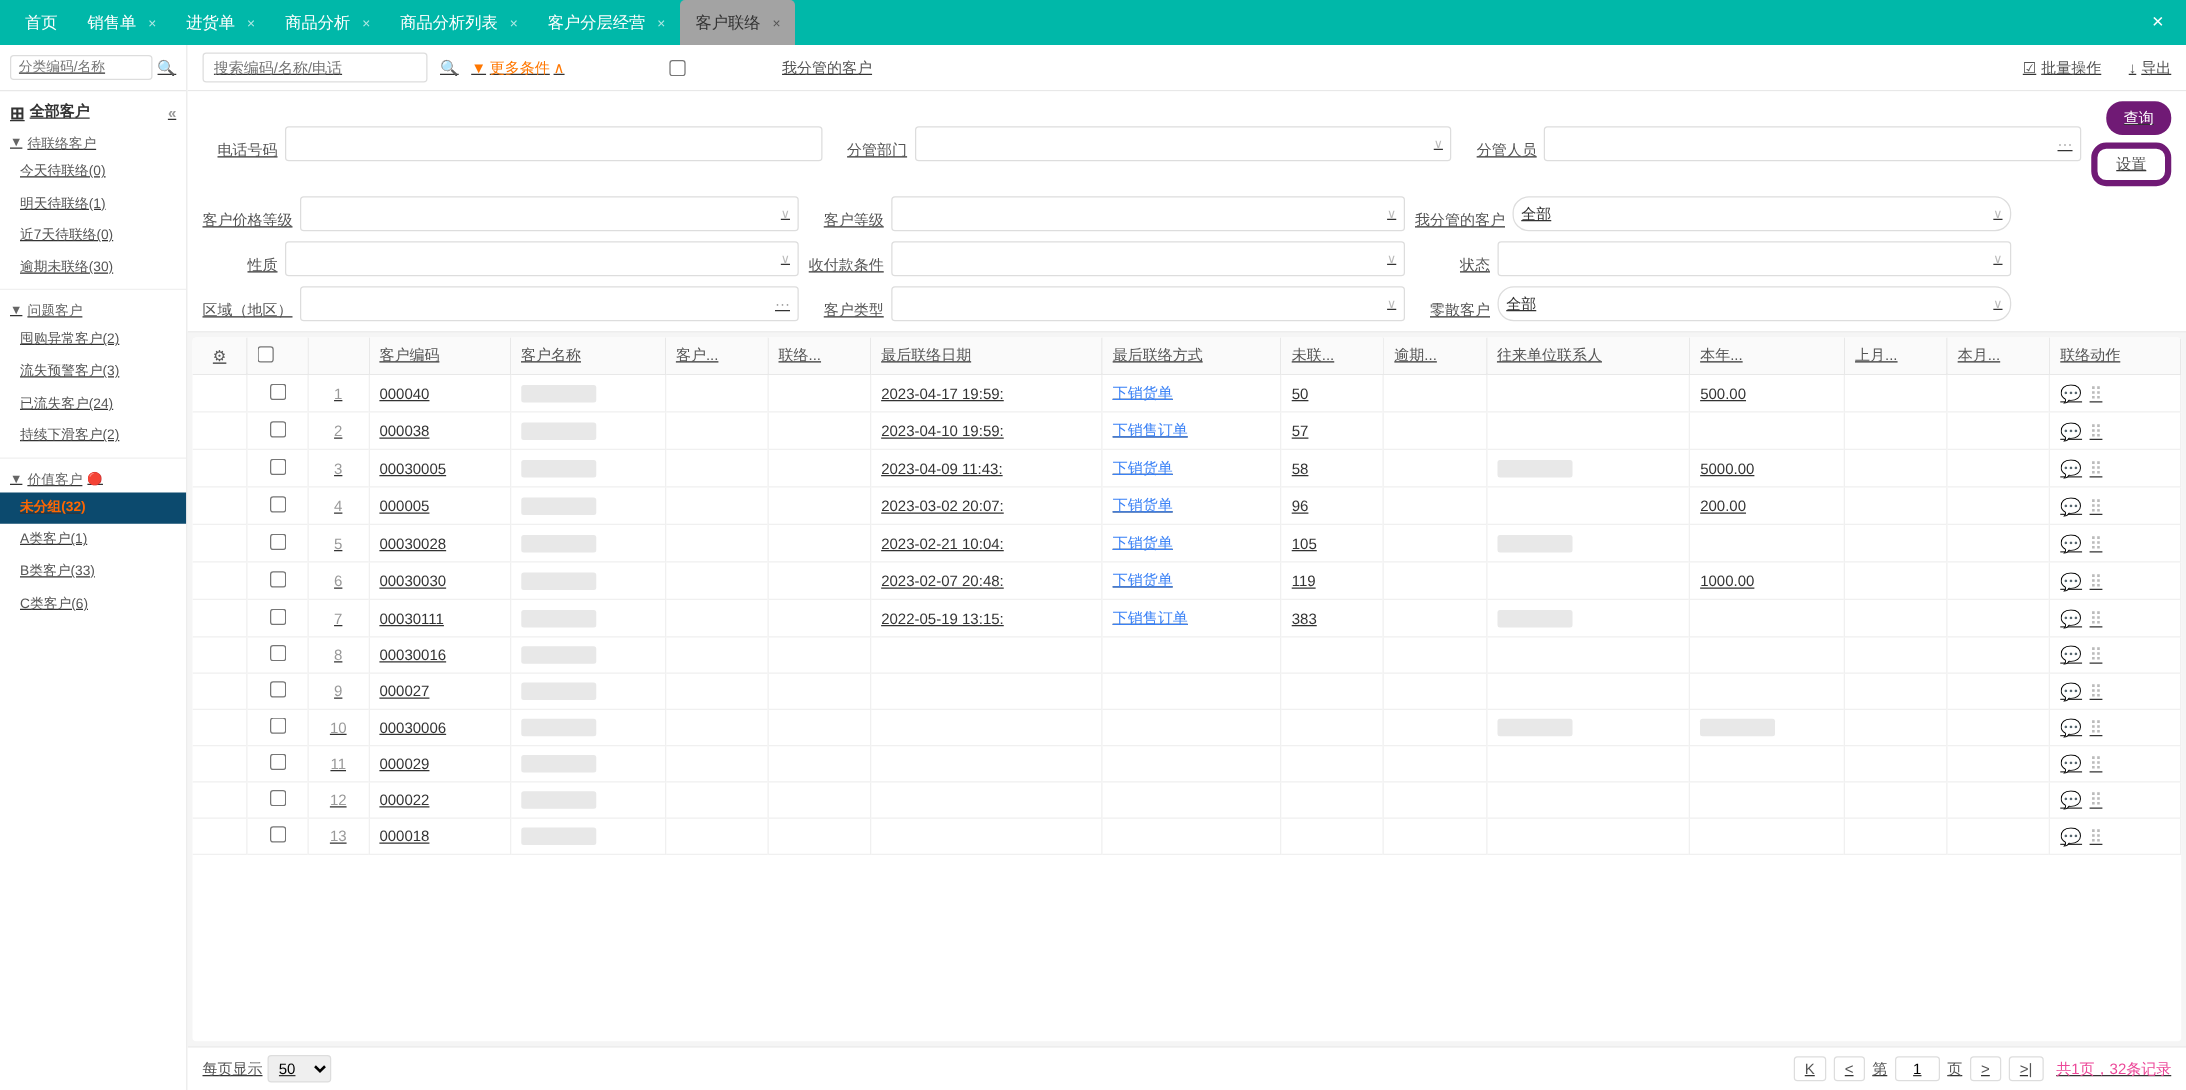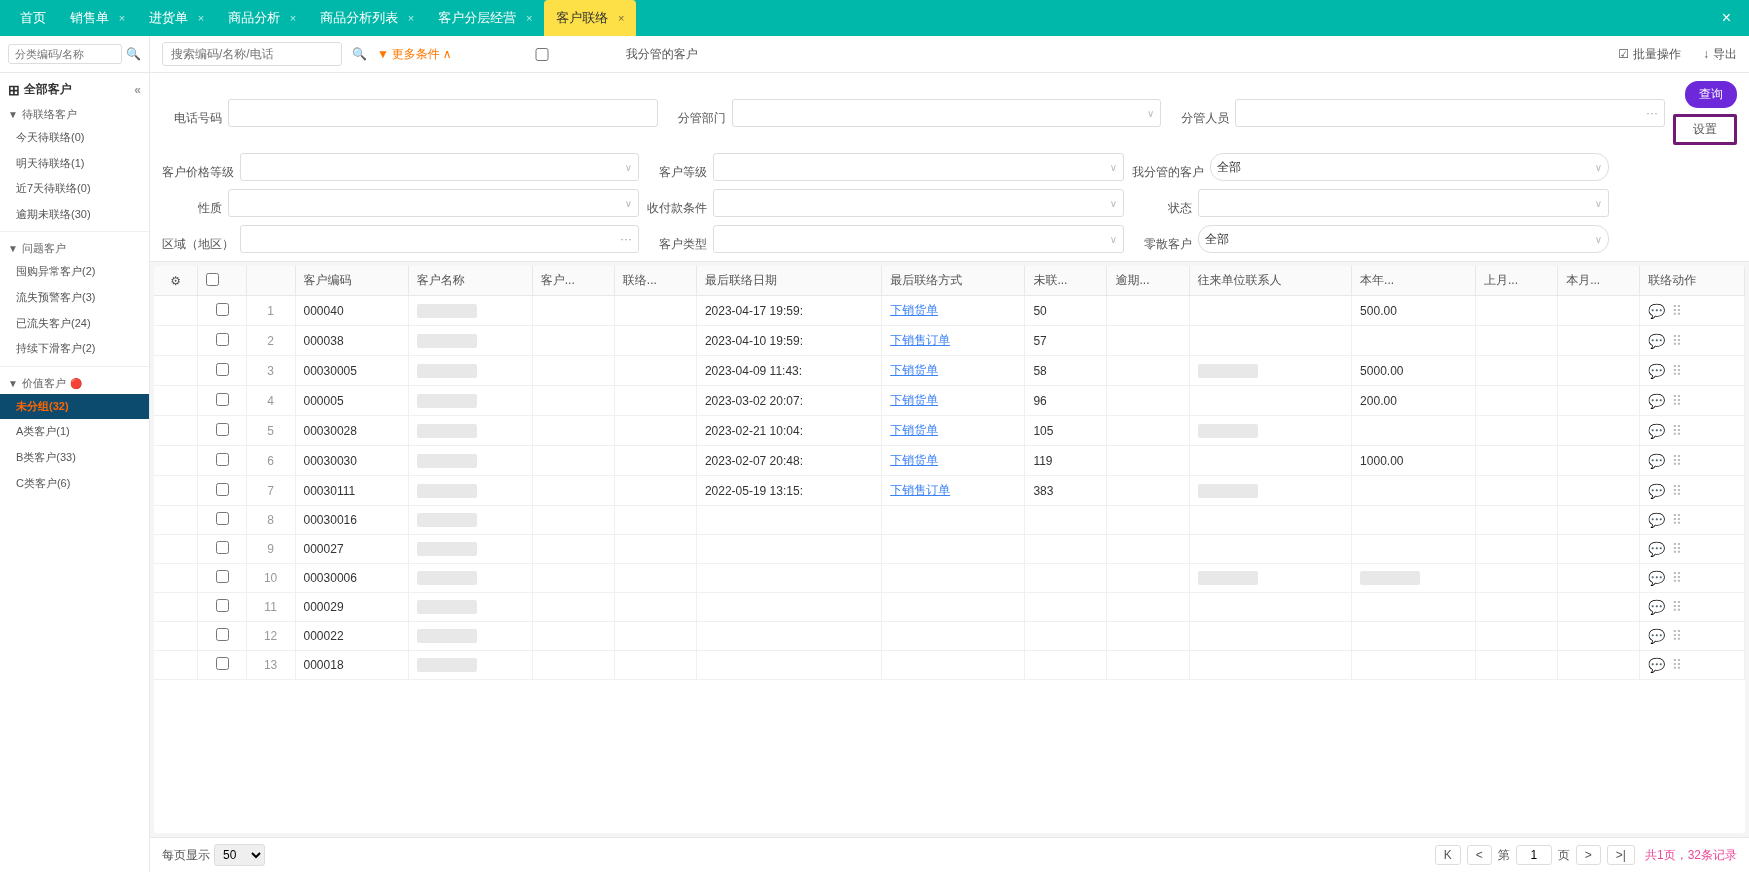--- a/index.html
+++ b/index.html
@@ -16,21 +16,21 @@
     }
     .top-nav .nav-item {
       padding: 0 12px;
       height: 36px;
       line-height: 36px;
       cursor: pointer;
       font-size: 13px;
       white-space: nowrap;
     }
     .top-nav .nav-item.active {
-      background: #fde047;
+      background: #a3a3a3;
       color: #333;
       border-radius: 4px 4px 0 0;
     }
     .top-nav .nav-item .close-x {
       margin-left: 6px;
       font-size: 11px;
       opacity: 0.7;
     }
     .top-nav .home-btn {
       padding: 0 12px;
@@ -44,20 +44,21 @@
       padding: 0 10px;
       cursor: pointer;
       font-size: 16px;
     }
 
     
     .main-layout {
       display: flex;
       height: calc(100vh - 36px);
       overflow: hidden;
+      text-decoration: underline;
     }
 
     
     .sidebar {
       width: 150px;
       background: white;
       border-right: 1px solid #e8e8e8;
       display: flex;
       flex-direction: column;
       overflow-y: auto;
@@ -213,34 +214,34 @@
       min-height: 28px;
     }
     .filter-field .field-input .chev { color: #bbb; font-size: 10px; }
     .filter-field .field-input.has-val { color: #333; border-radius: 13px; }
     .filter-actions {
       display: flex;
       flex-direction: column;
       gap: 6px;
     }
     .btn-orange {
-      background: #6d28d9;
+      background: #701a75;
       color: white;
       border: none;
       border-radius: 13px;
       padding: 5px 14px;
       cursor: pointer;
       font-size: 12px;
       margin-left: 12px;
     }
     .btn-outline {
       background: white;
       color: #555;
-      border: 3px solid #701a75;
-      border-radius: 2px;
+      border: 5px solid #701a75;
+      border-radius: 12px;
       padding: 4px 14px;
       cursor: pointer;
       font-size: 12px;
     }
 
     
     .table-wrapper {
       flex: 1;
       overflow: auto;
       background: white;

